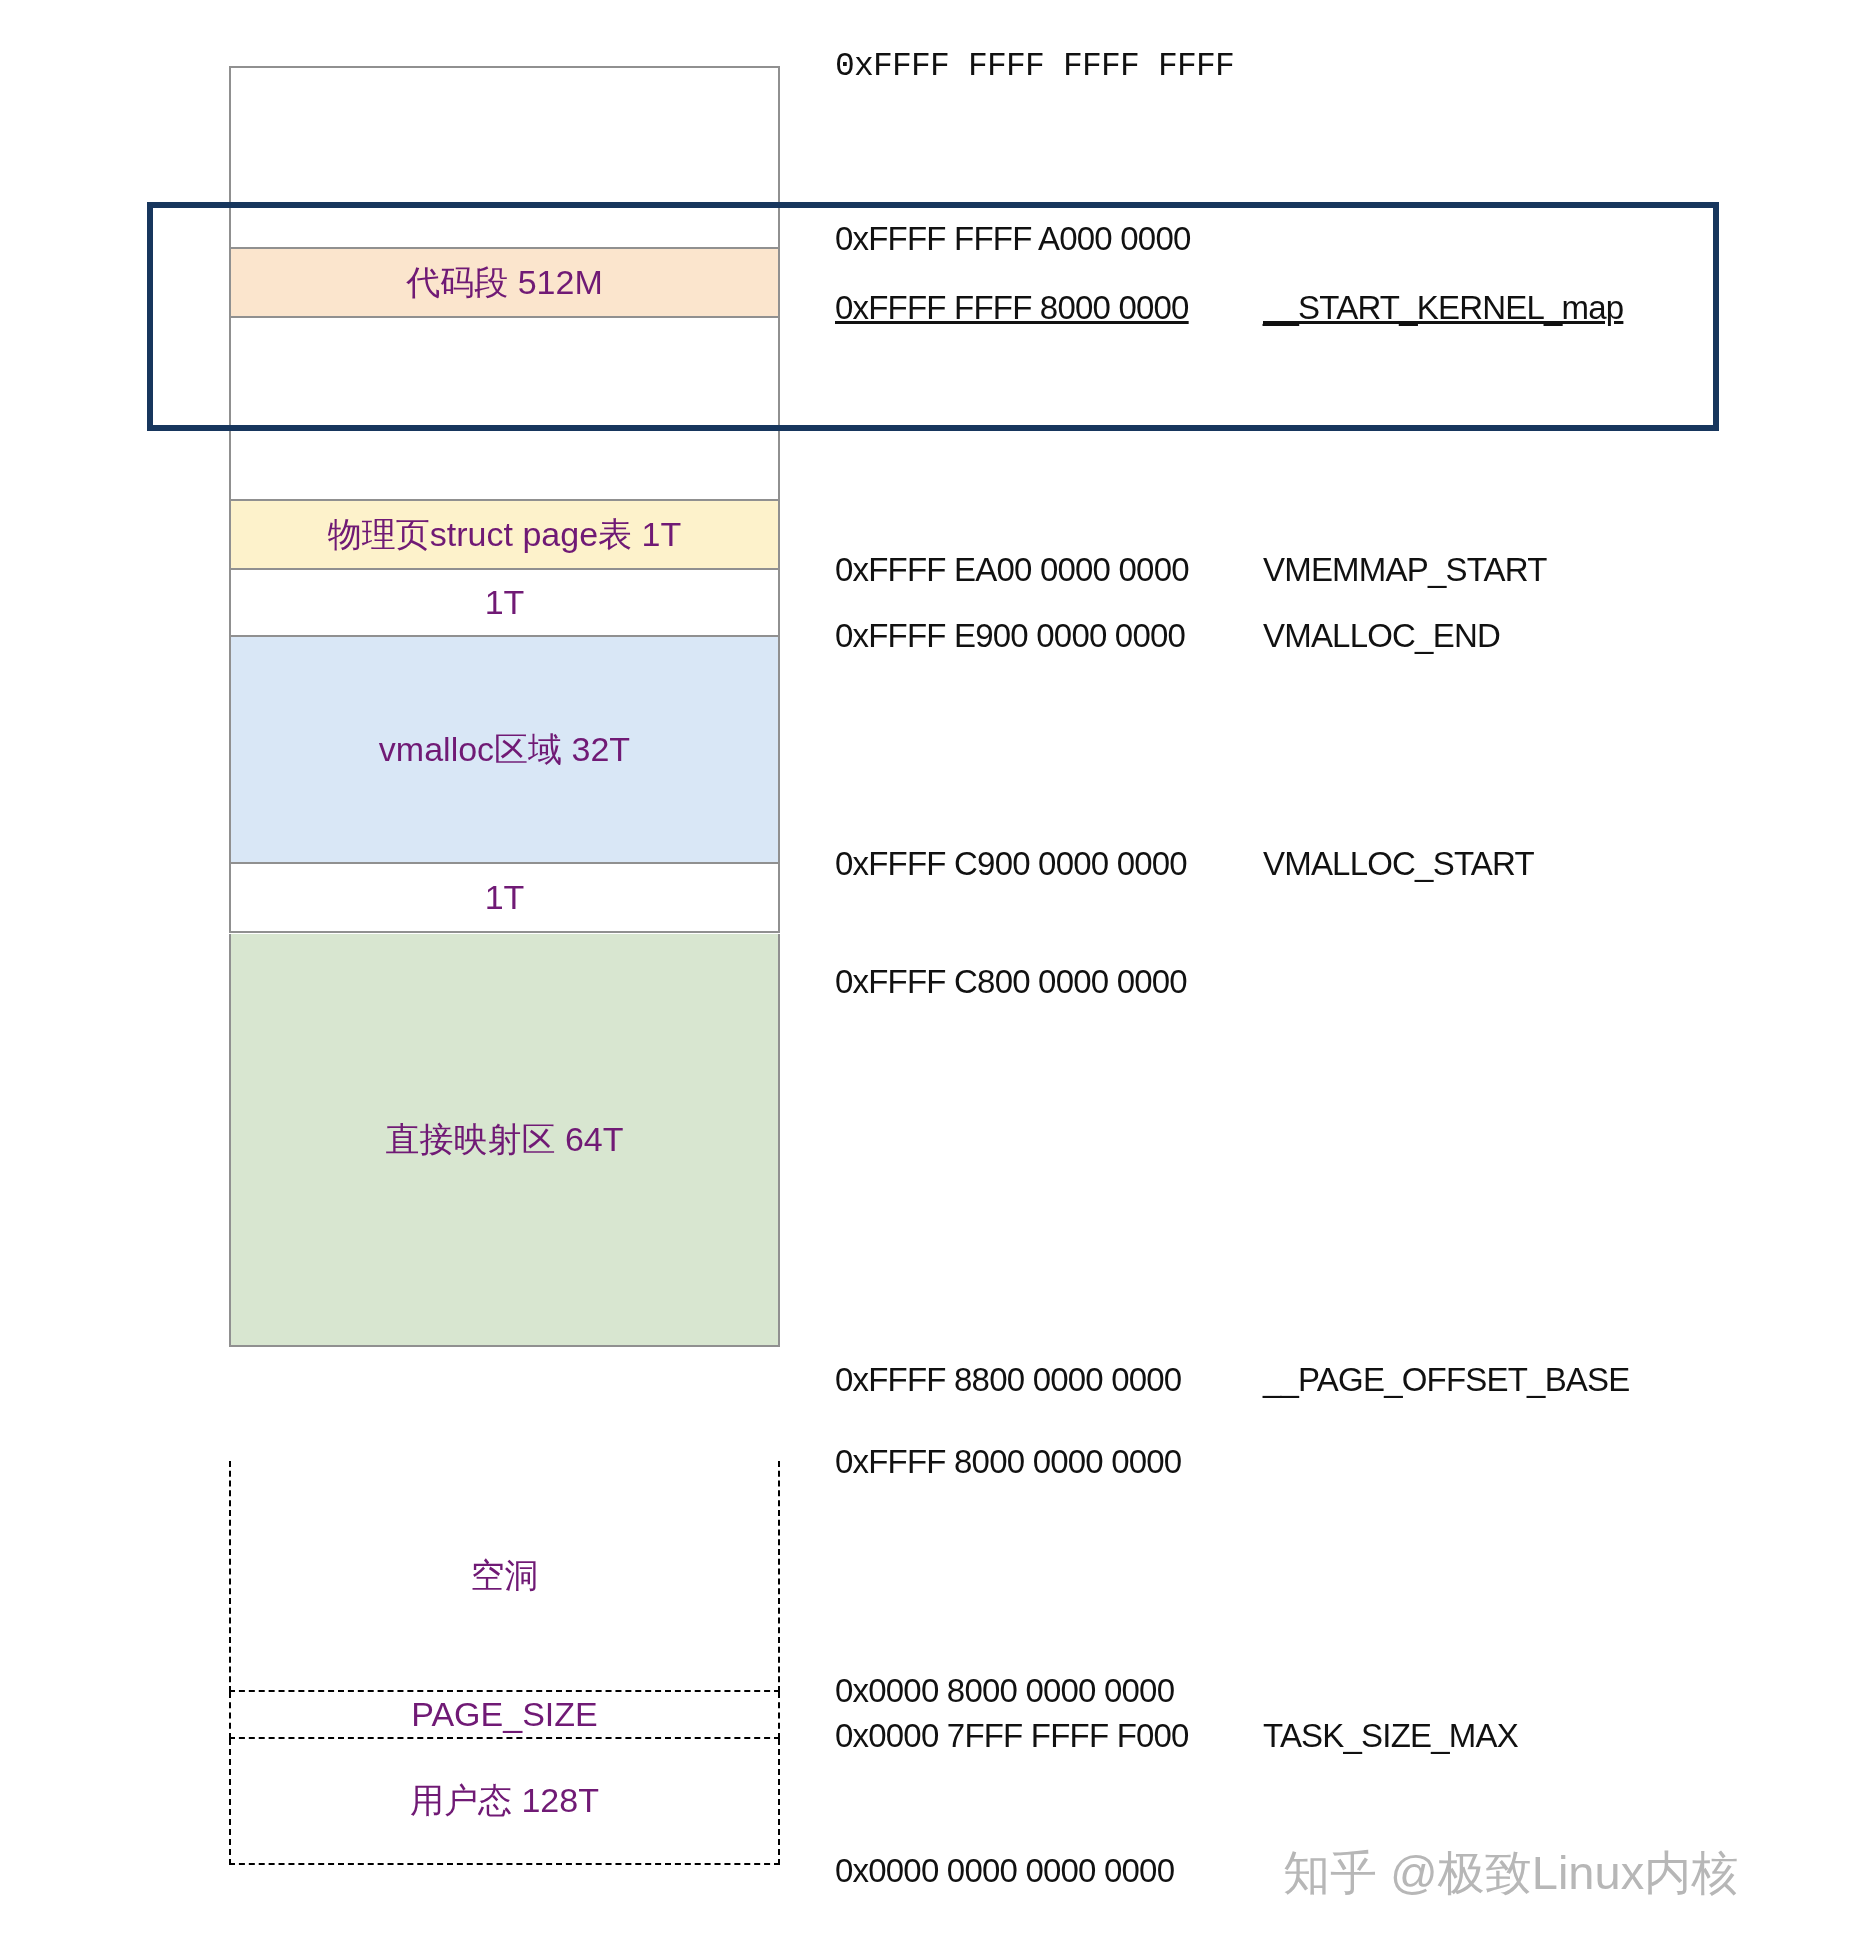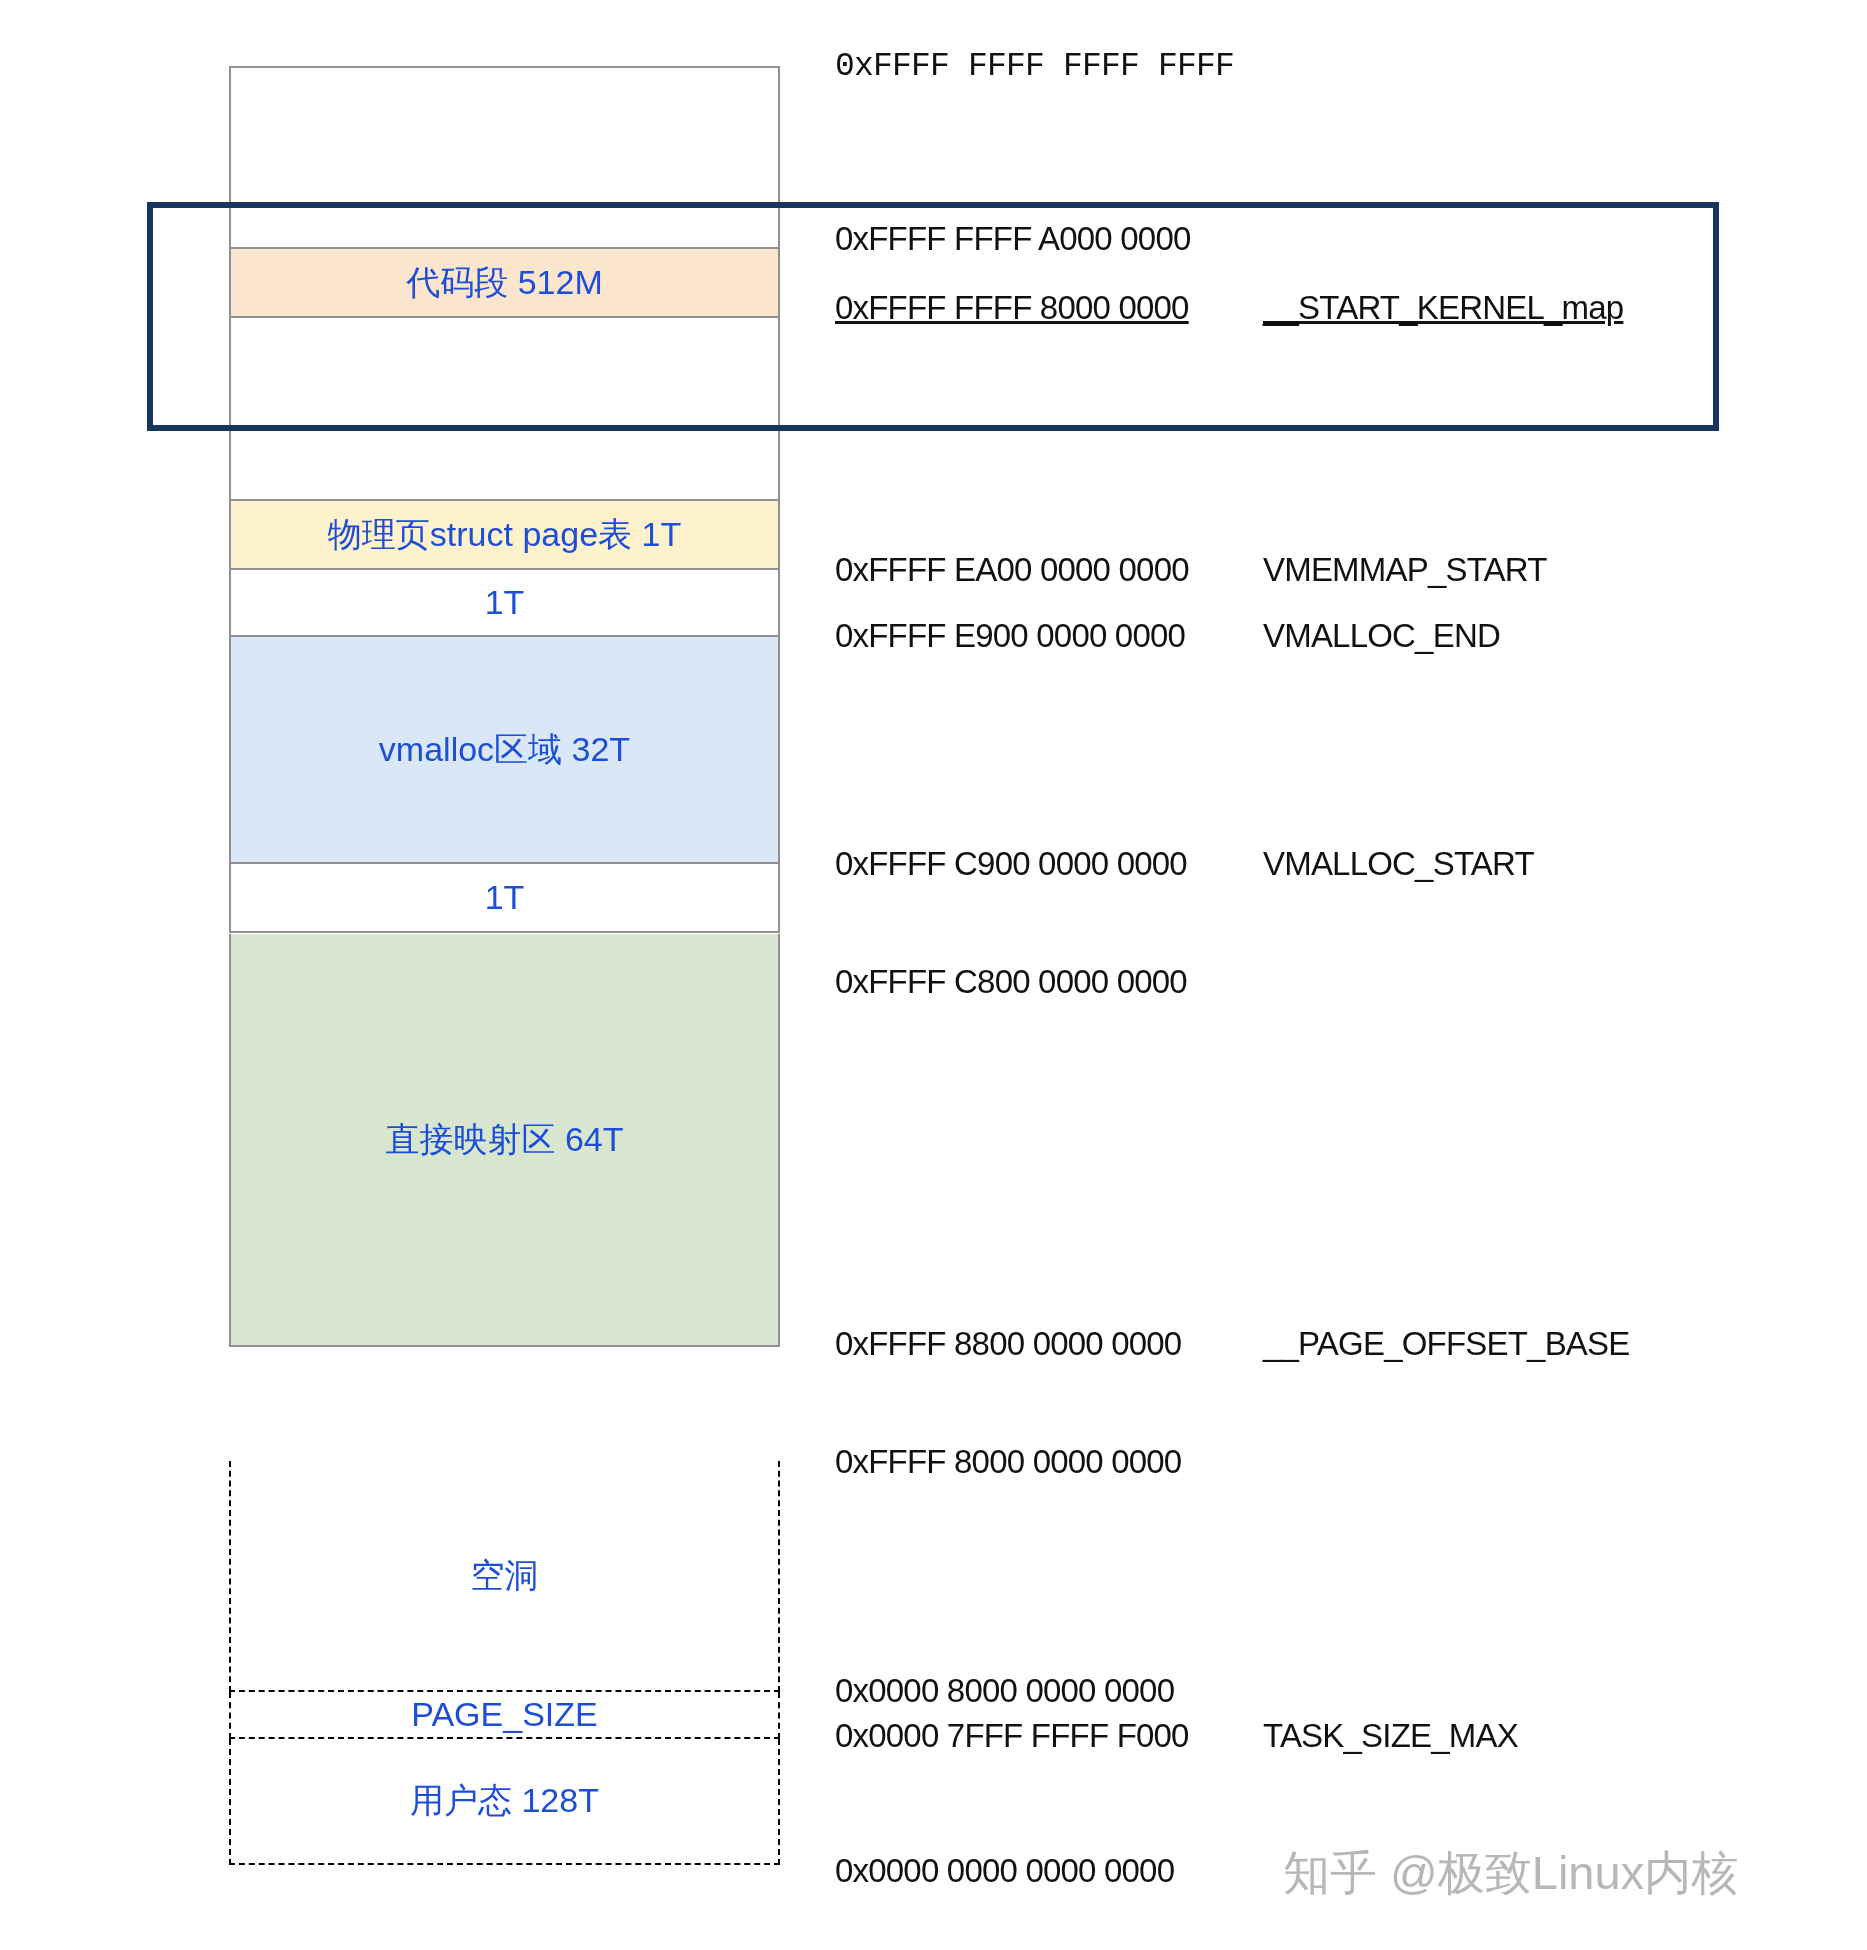--- a/index.html
+++ b/index.html
@@ -15,21 +15,21 @@
   
   .seg{
     position:absolute;
     left:229px;
     width:551px;
     box-sizing:border-box;
     display:flex;
     align-items:center;
     justify-content:center;
     font-size:34px;
-    color:#1d4ed8;
+    color:#701a75;
     border-left:2.3px solid #909090;
     border-right:2.3px solid #909090;
     border-bottom:2.3px solid #909090;
     background:#ffffff;
   }
   .seg.first{border-top:2.3px solid #909090;}
   .seg.dashed{
     border-left:2.3px dashed #000000;
     border-right:2.3px dashed #000000;
     border-bottom:2.3px dashed #000000;
@@ -73,21 +73,21 @@
   }
   .addr{left:835px;}
   .sym{left:1263px;}
   .a0 {top:47px;font-family:Liberation Mono, monospace;}
   .a1 {top:219px;}
   .a2 {top:288px;text-decoration:underline;}
   .a3 {top:550px;}
   .a4 {top:616px;}
   .a5 {top:844px;}
   .a6 {top:962px;}
-  .a7 {top:1324px;}
+  .a7 {top:1360px;}
   .a8 {top:1442px;}
   .a9 {top:1671px;}
   .a10{top:1716px;}
   .a11{top:1851px;}
 
   
   .watermark{
     position:absolute;
     left:1283px;
     top:1845px;

